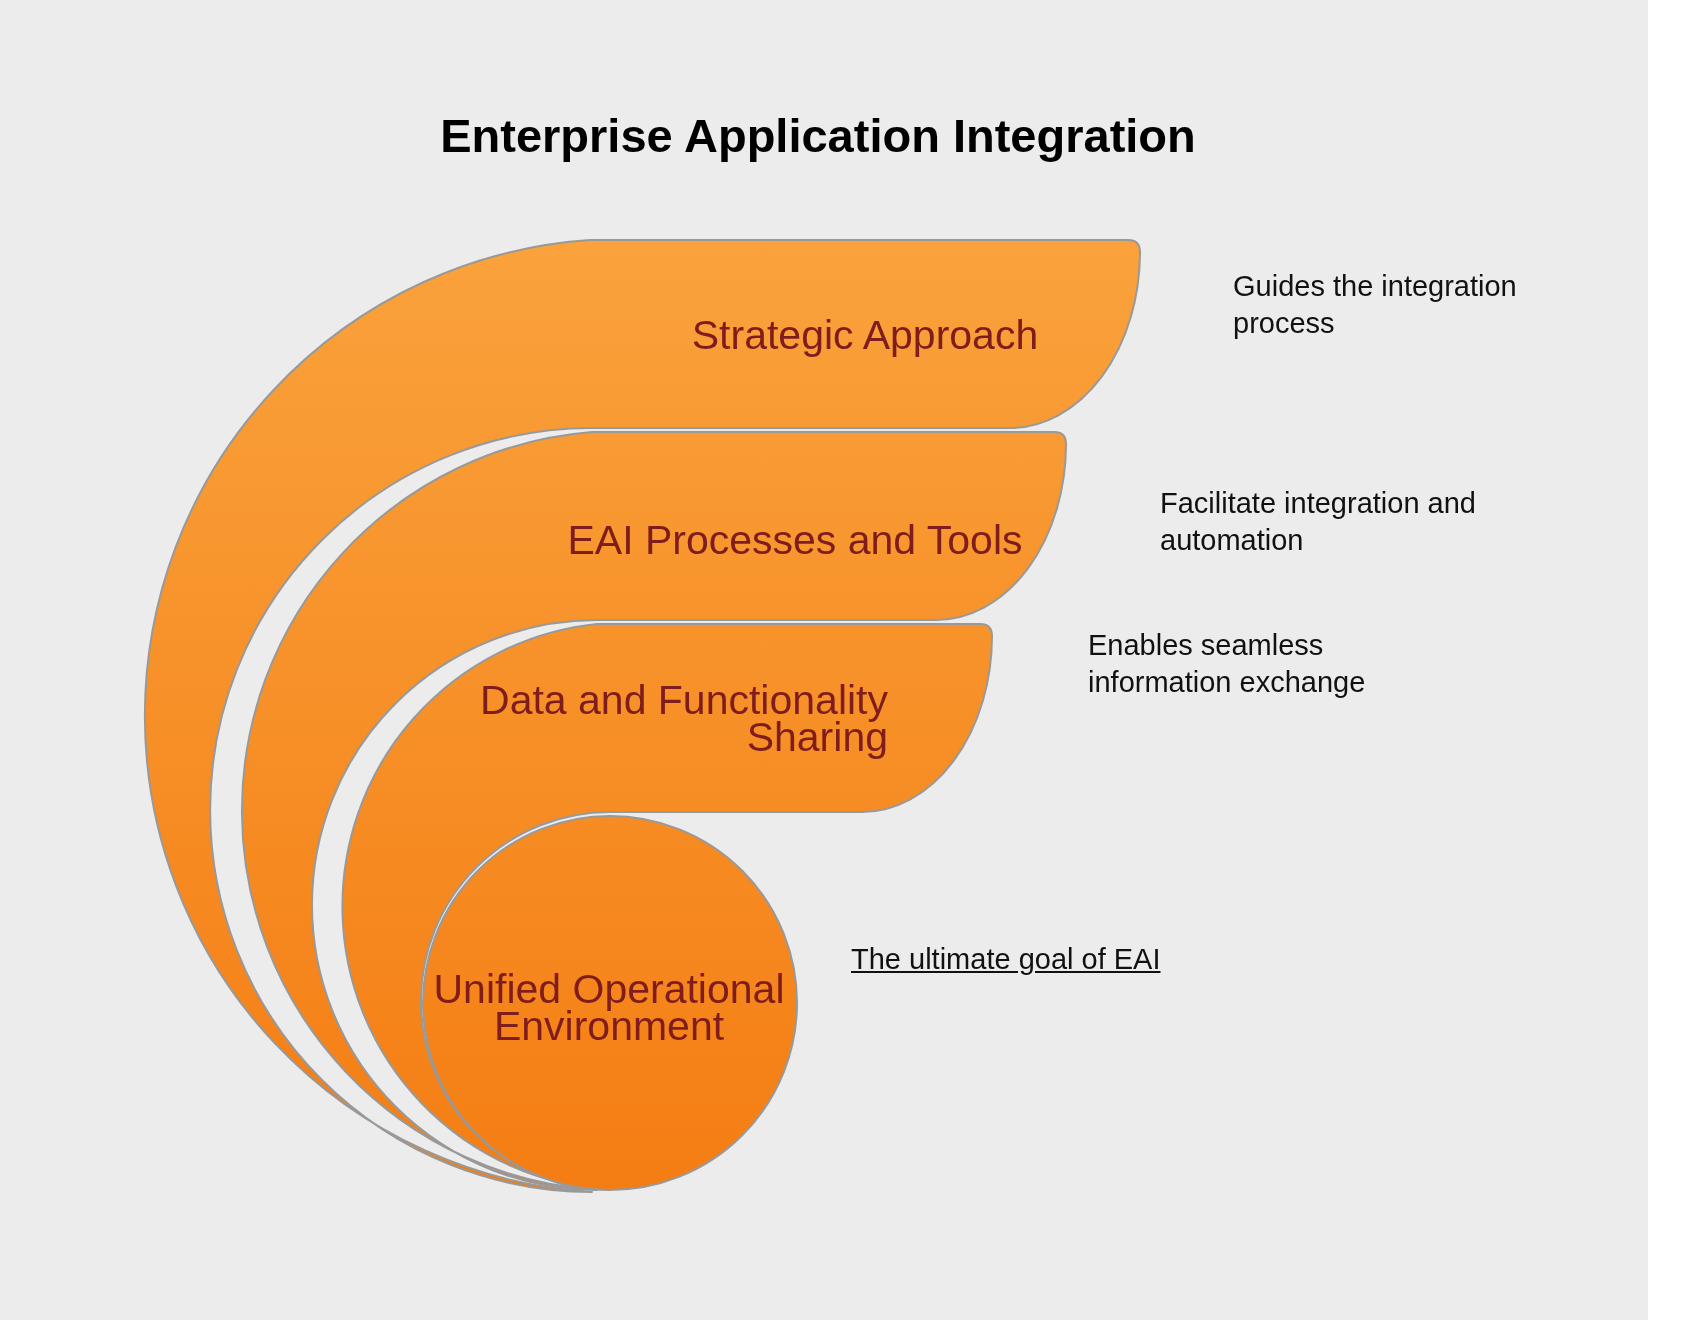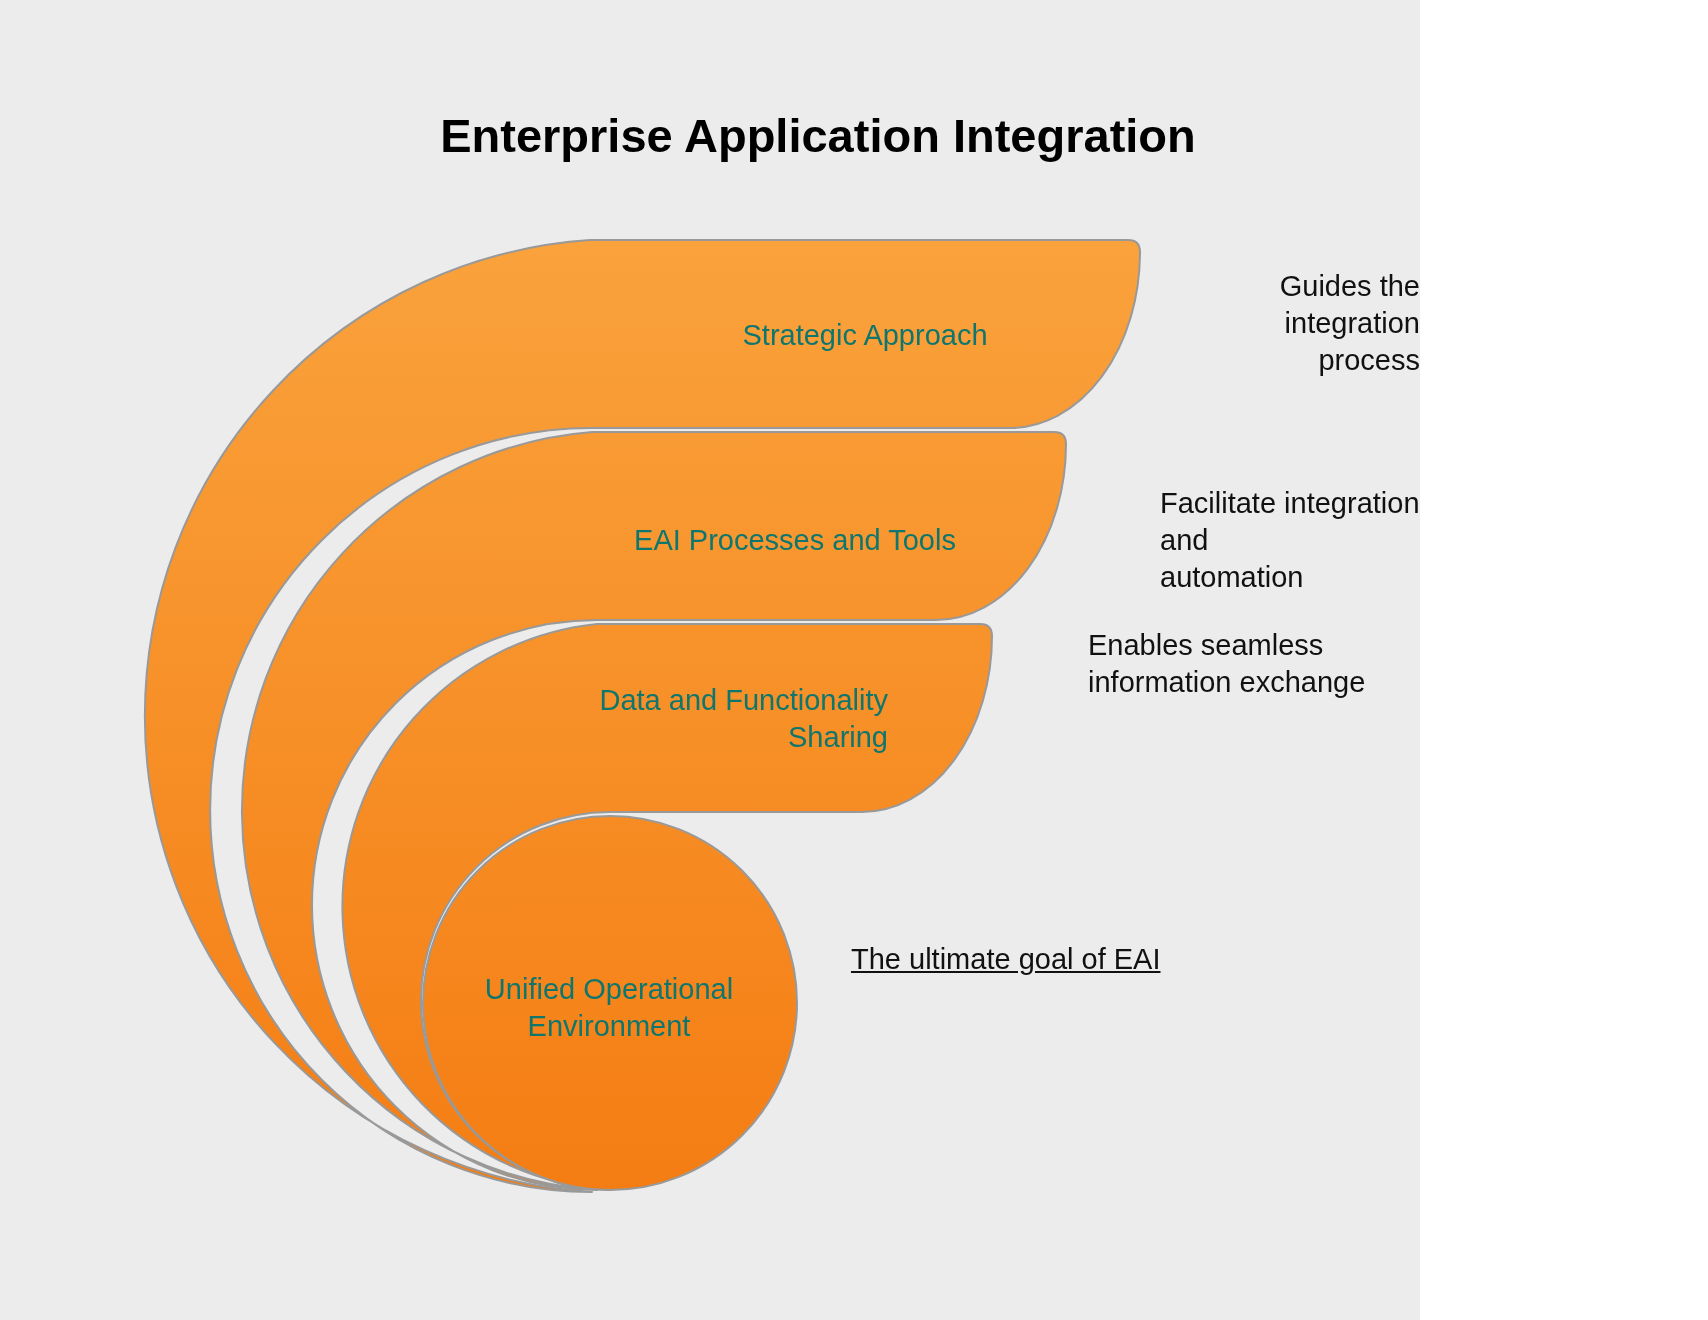--- a/index.html
+++ b/index.html
@@ -1,35 +1,35 @@
 <!DOCTYPE html>
 <html><head>
 <meta charset="utf-8">
 <style>
   html,body{margin:0;padding:0;}
   body{font-family:"Liberation Sans", sans-serif;}
   .canvas{
     position:relative;
-    width:1420px;height:1320px;
+    width:1648px;height:1320px;
     background:#ececec;
     overflow:hidden;
   }
   .shapes-svg{position:absolute;left:0;top:0;}
   .page-title{
     position:absolute;
     left:818px;top:108px;
     transform:translateX(-50%);
     font-size:47px;font-weight:bold;color:#000;
     white-space:nowrap;
     letter-spacing:0px;
   }
   .band-label{
     position:absolute;
-    color:#0f766e;
-    font-size:29px;
+    color:#7f1d1d;
+    font-size:41px;
     line-height:37px;
     white-space:pre-line;
   }
   .band-label.center{transform:translate(-50%,-50%);text-align:center;}
   .band-label.right{transform:translate(-100%,-50%);text-align:right;}
   .annotation{
     position:absolute;
     color:#111;
     font-size:29px;
     line-height:37px;
@@ -78,21 +78,21 @@
   <div class="band-label center" style="left:865px;top:335px;">Strategic Approach</div>
 
   <div class="band-label center" style="left:795px;top:540px;">EAI Processes and Tools</div>
 
   <div class="band-label right" style="left:888px;top:719px;">Data and Functionality
 Sharing</div>
 
   <div class="band-label center" style="left:609px;top:1008px;">Unified Operational
 Environment</div>
 
-  <div class="annotation" style="left:1233px;top:268px;text-align:right;">Guides the integration
+  <div class="annotation" style="left:1233px;top:268px;">Guides the integration
 process</div>
 
   <div class="annotation" style="left:1160px;top:477px;margin-top:8px;">Facilitate integration and
 automation</div>
 
   <div class="annotation" style="left:1088px;top:627px;">Enables seamless
 information exchange</div>
 
   <div class="annotation" style="left:851px;top:941px;text-decoration:underline;">The ultimate goal of EAI</div>
 

